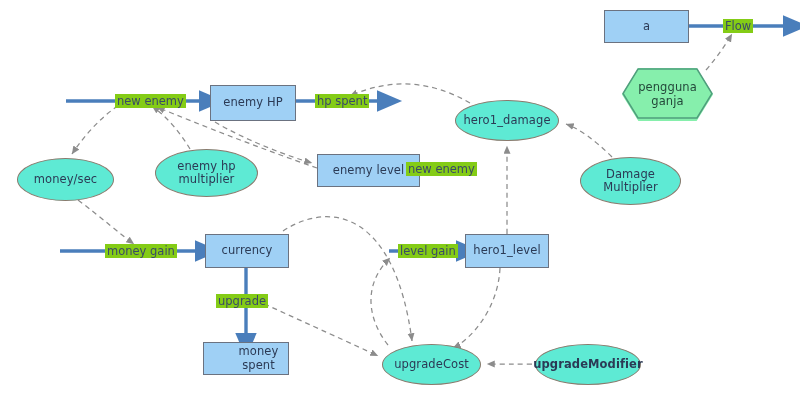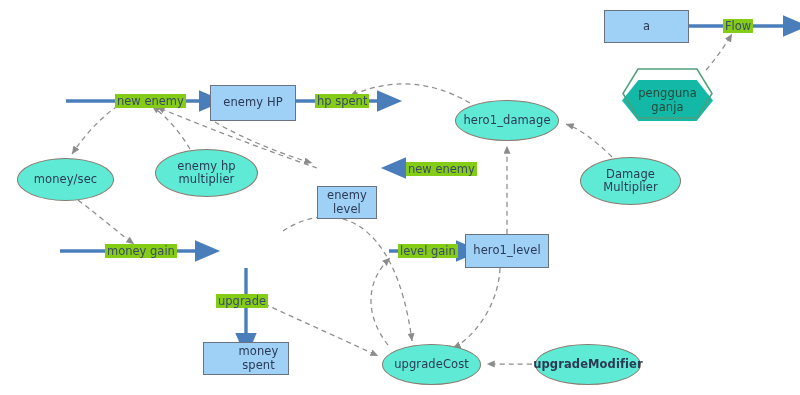--- a/index.html
+++ b/index.html
@@ -71,45 +71,46 @@
       <path d="M500,268 C498,310 470,340 453,348"></path>
       <path d="M507,234 C507,200 507,170 507,146"></path>
       <path d="M612,157 C595,140 578,128 566,124"></path>
       <path d="M470,103 C430,80 390,78 350,96"></path>
       <path d="M706,70 C718,56 726,44 732,34"></path>
     </g>
   </svg>
 
   <div class="node stock" style="left:210px;top:85px;width:86px;height:36px;">enemy HP</div>
 
-  <div class="node stock" style="left:317px;top:154px;width:60px;height:33px;margin-top:32px;">enemy level</div>
+  <div class="node stock" style="left:317px;top:154px;width:103px;height:33px;">enemy level</div>
 
   <div class="node stock" style="left:604px;top:10px;width:85px;height:33px;">a</div>
 
+  <div class="node stock" style="left:205px;top:234px;width:84px;height:34px;">currency</div>
 
   <div class="node stock" style="left:203px;top:342px;width:86px;height:33px;padding-left:25px;">money spent</div>
 
   <div class="node stock" style="left:465px;top:234px;width:84px;height:34px;text-align:center;">hero1_level</div>
 
   <div class="node aux" style="left:17px;top:158px;width:97px;height:43px;">money/sec</div>
 
   <div class="node aux" style="left:155px;top:149px;width:103px;height:48px;white-space:pre-line;">enemy hp
 multiplier</div>
 
   <div class="node aux" style="left:455px;top:100px;width:104px;height:41px;">hero1_damage</div>
 
   <div class="node aux" style="left:580px;top:157px;width:101px;height:48px;white-space:pre-line;">Damage
 Multiplier</div>
 
   <div class="node aux" style="left:382px;top:344px;width:99px;height:41px;">upgradeCost</div>
 
   <div class="node aux" style="left:535px;top:344px;width:106px;height:41px;font-weight:bold;">upgradeModifier</div>
 
-  <div class="node hex" style="left:622px;top:80px;width:91px;height:41px;white-space:pre-line;
-              background:#14b8a6;border:none;
+  <div class="node hex" style="left:622px;top:68px;width:91px;height:53px;white-space:pre-line;
+              background:#86efac;border:none;
               clip-path:polygon(18% 0%,82% 0%,100% 50%,82% 100%,18% 100%,0% 50%);">pengguna
 ganja</div>
   <svg style="position:absolute;left:622px;top:68px;width:91px;height:51px;
               pointer-events:none;" viewBox="0 0 91 51">
     <polygon points="16,1 75,1 90,25.5 75,50 16,50 1,25.5" fill="none" stroke="#4f9e7c" stroke-width="1.5"></polygon>
   </svg>
 
   <div class="flow-label" style="left:115px;top:94px;">new enemy</div>
 
   <div class="flow-label" style="left:315px;top:94px;">hp spent</div>

